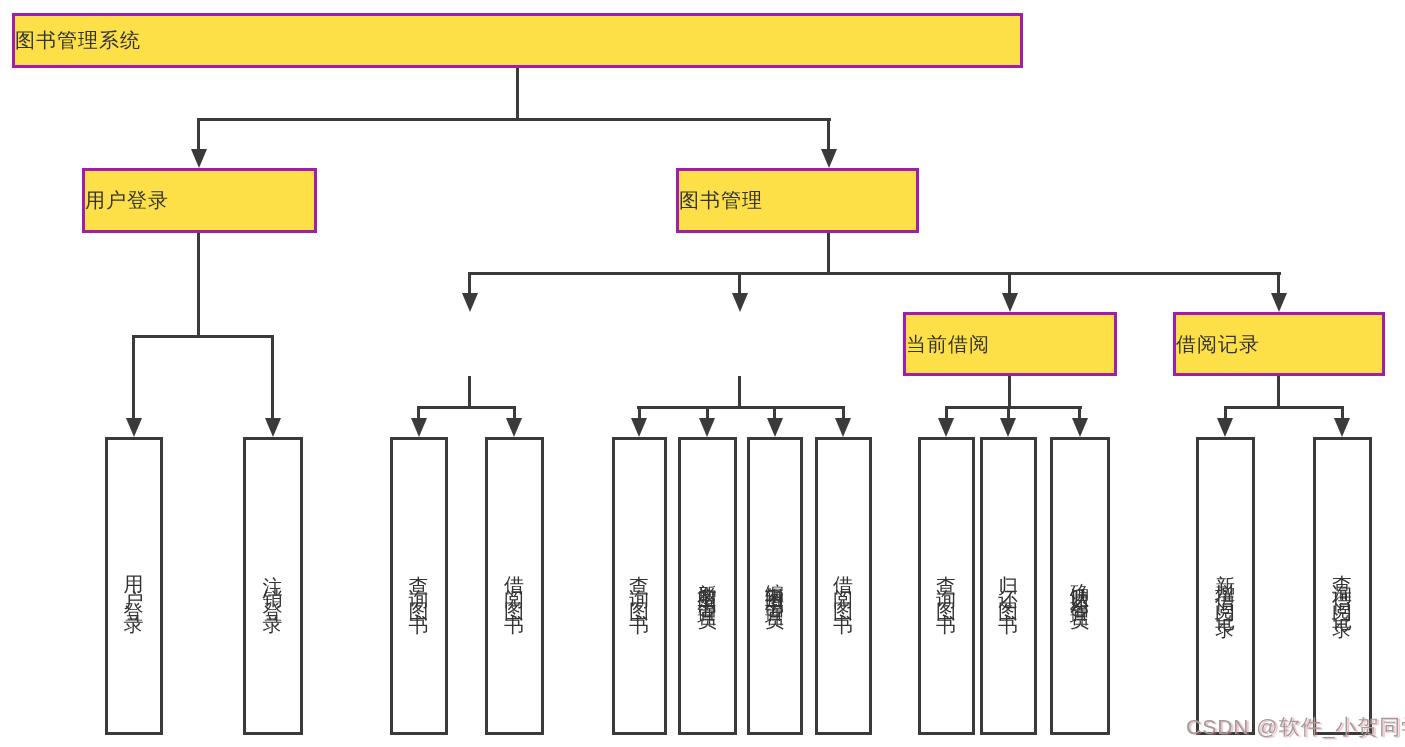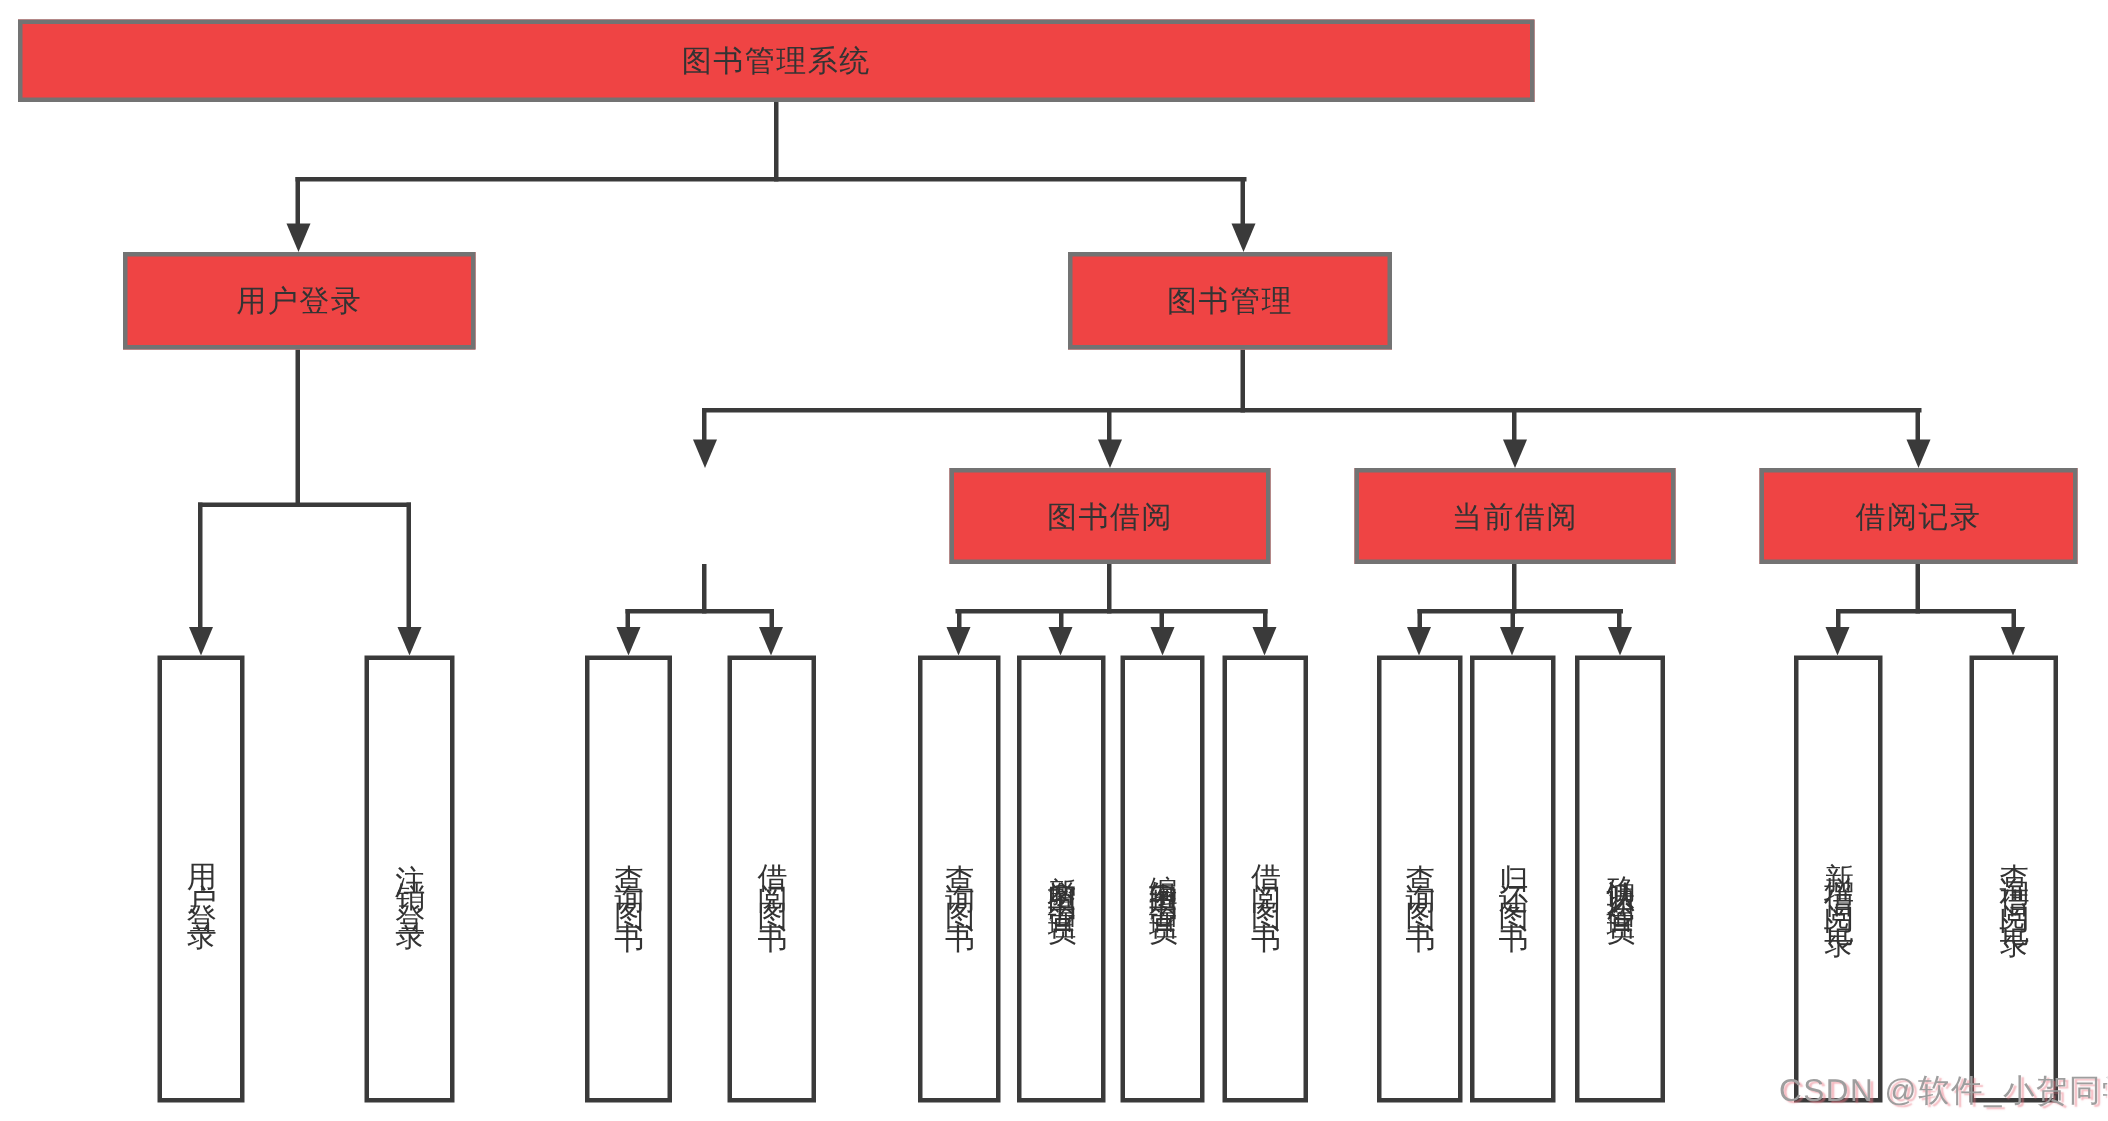--- a/index.html
+++ b/index.html
@@ -4,22 +4,22 @@
 <style>
   html,body{margin:0;padding:0;background:#fff;}
   .canvas{position:relative;width:1405px;height:747px;background:#ffffff;overflow:hidden;
           font-family:"Liberation Sans",sans-serif;color:#333333;}
   
   .vl{position:absolute;width:3px;background:#3a3a3a;}
   .hl{position:absolute;height:3px;background:#3a3a3a;}
   .ah{position:absolute;width:0;height:0;border-left:8px solid transparent;
       border-right:8px solid transparent;border-top:19px solid #3a3a3a;}
   
-  .hnode{position:absolute;background:#ef4444;border:3px solid #737373;box-sizing:border-box;
-         display:flex;align-items:center;justify-content:center;font-size:20px;letter-spacing:1px;}
+  .hnode{position:absolute;background:#fde047;border:3px solid #a21caf;box-sizing:border-box;
+         display:flex;align-items:center;font-size:20px;letter-spacing:1px;}
   .vnode{position:absolute;background:#fff;border:3px solid #3a3a3a;box-sizing:border-box;
          display:flex;align-items:center;justify-content:center;}
   .vtext{writing-mode:vertical-rl;text-orientation:mixed;font-size:20px;letter-spacing:13px;line-height:1;}
   .vtext.long{font-size:19px;letter-spacing:4px;}
   .watermark{position:absolute;left:1186px;top:713px;font-size:21px;color:#9e9e9e;
              letter-spacing:1px;text-shadow:2px 1px 1px rgba(235,115,130,0.5);white-space:nowrap;}
 </style>
 </head>
 <body>
 
@@ -82,27 +82,24 @@
   <div class="vl" style="left:1341px;top:406px;height:14px"></div>
   <div class="ah" style="left:1334px;top:418px"></div>
 
   <div class="hnode" style="left:12px;top:13px;width:1011px;height:55px">
     <span>图书管理系统</span>
   </div>
 
   <div class="hnode" style="left:82px;top:168px;width:235px;height:65px">
     <span>用户登录</span>
   </div>
-  <div class="hnode" style="left:712px;top:168px;width:216px;height:65px">
+  <div class="hnode" style="left:676px;top:168px;width:243px;height:65px">
     <span>图书管理</span>
   </div>
 
-  <div class="hnode" style="left:633px;top:312px;width:214px;height:64px">
-    <span>图书借阅</span>
-  </div>
   <div class="hnode" style="left:1173px;top:312px;width:212px;height:64px">
     <span>借阅记录</span>
   </div>
   <div class="hnode" style="left:903px;top:312px;width:214px;height:64px">
     <span>当前借阅</span>
   </div>
 
   <div class="vnode" style="left:105px;top:437px;width:58px;height:298px">
     <span class="vtext">用户登录</span>
   </div>

